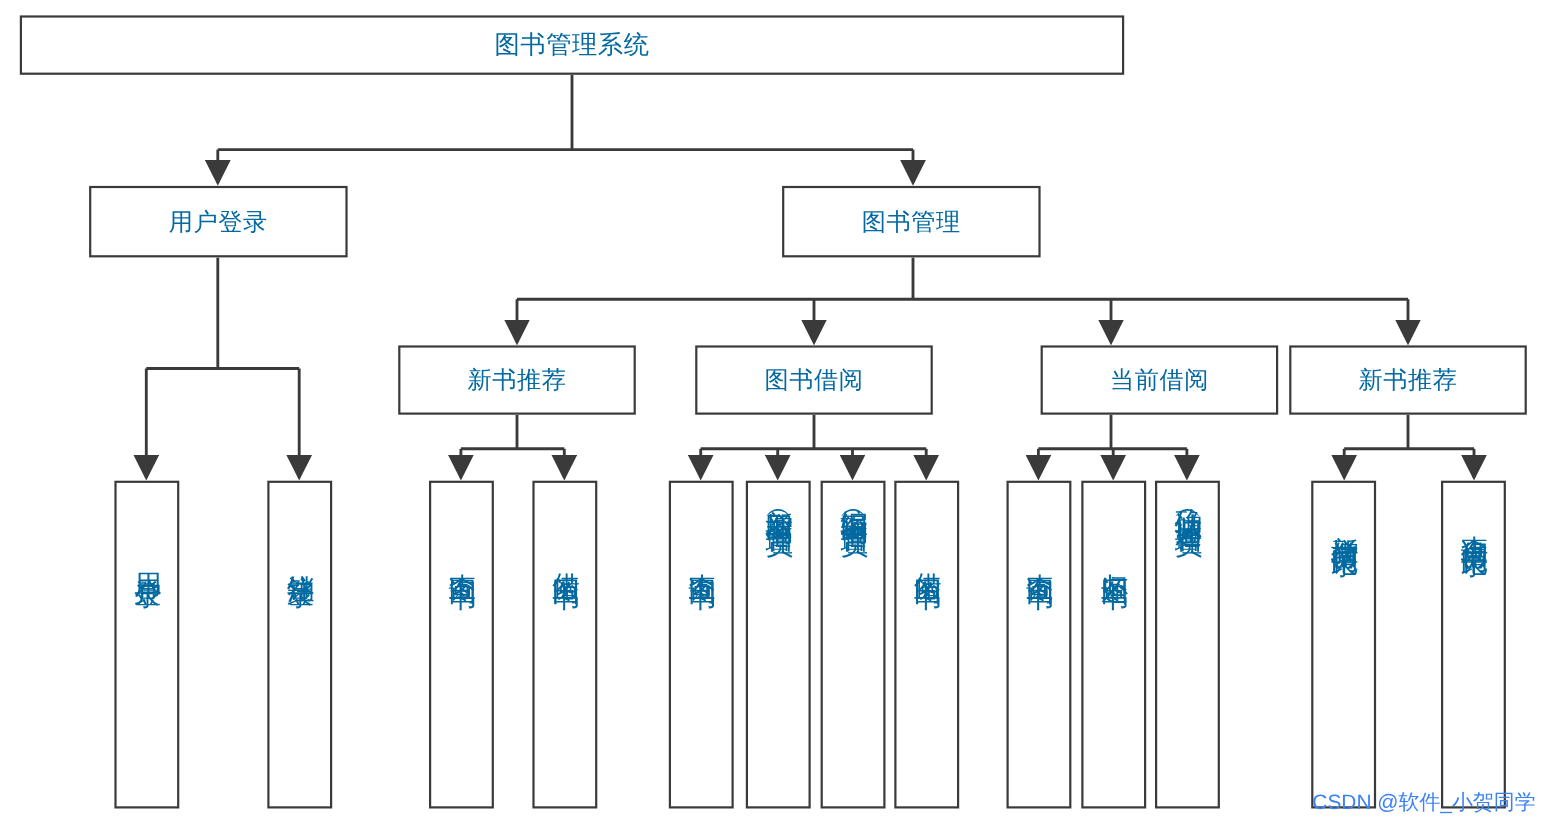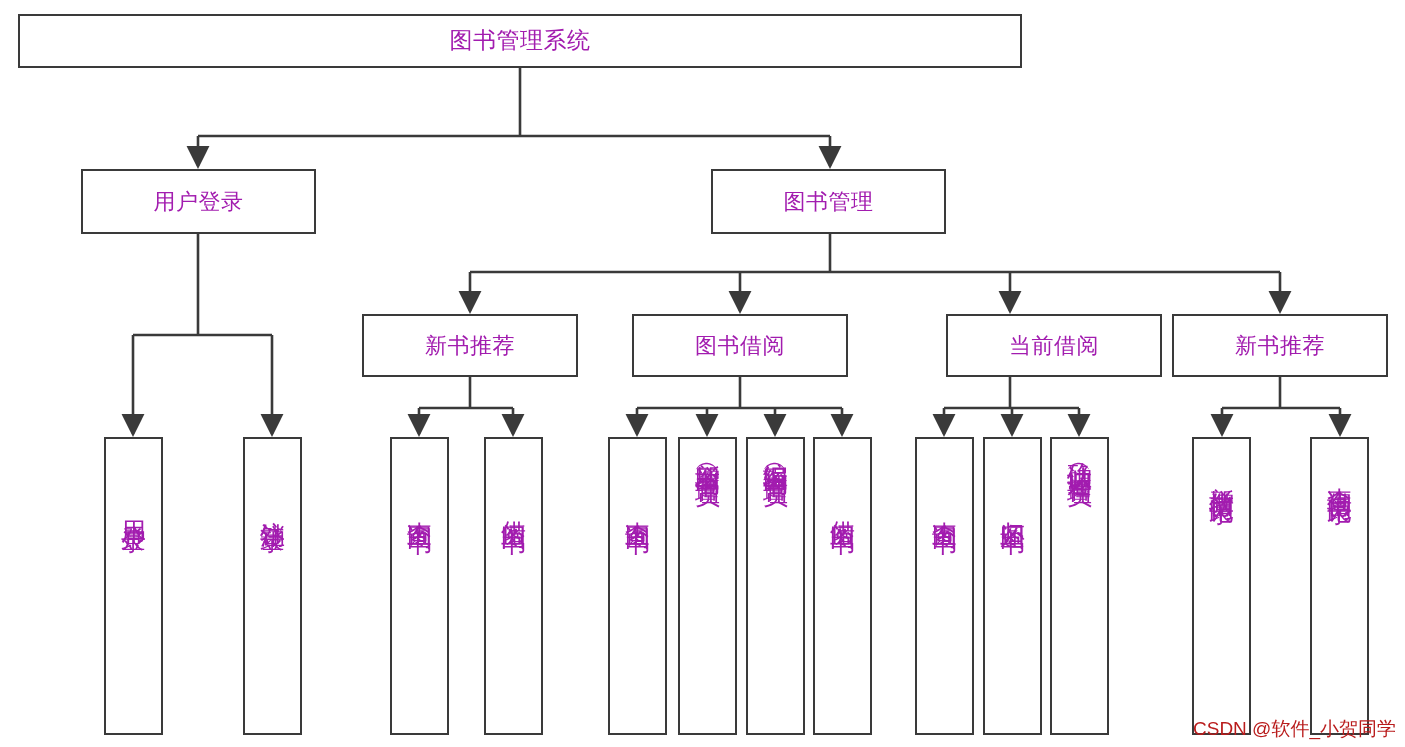--- a/index.html
+++ b/index.html
@@ -26,21 +26,21 @@
     pointer-events: none;
   }
   .node {
     position: absolute;
     box-sizing: border-box;
     border: 2px solid #3a3a3a;
     background: #ffffff;
     display: flex;
     align-items: center;
     justify-content: center;
-    color: #a21caf;
+    color: #0369a1;
     text-align: center;
   }
   .node .label {
     display: block;
     line-height: 1.18;
     letter-spacing: 0.5px;
   }
   .node.horiz .label {
     writing-mode: horizontal-tb;
     font-size: 22px;
@@ -55,21 +55,21 @@
   .node.vert .label {
     writing-mode: vertical-rl;
     text-orientation: upright;
     font-size: 25px;
     line-height: 1.0;
     letter-spacing: 3px;
     white-space: nowrap;
   }
   .watermark {
     position: absolute;
-    color: #b91c1c;
+    color: #3b82f6;
     font-size: 19px;
     white-space: nowrap;
     user-select: none;
   }
 </style>
 </head>
 <body>
 
 <div id="canvas">
 

